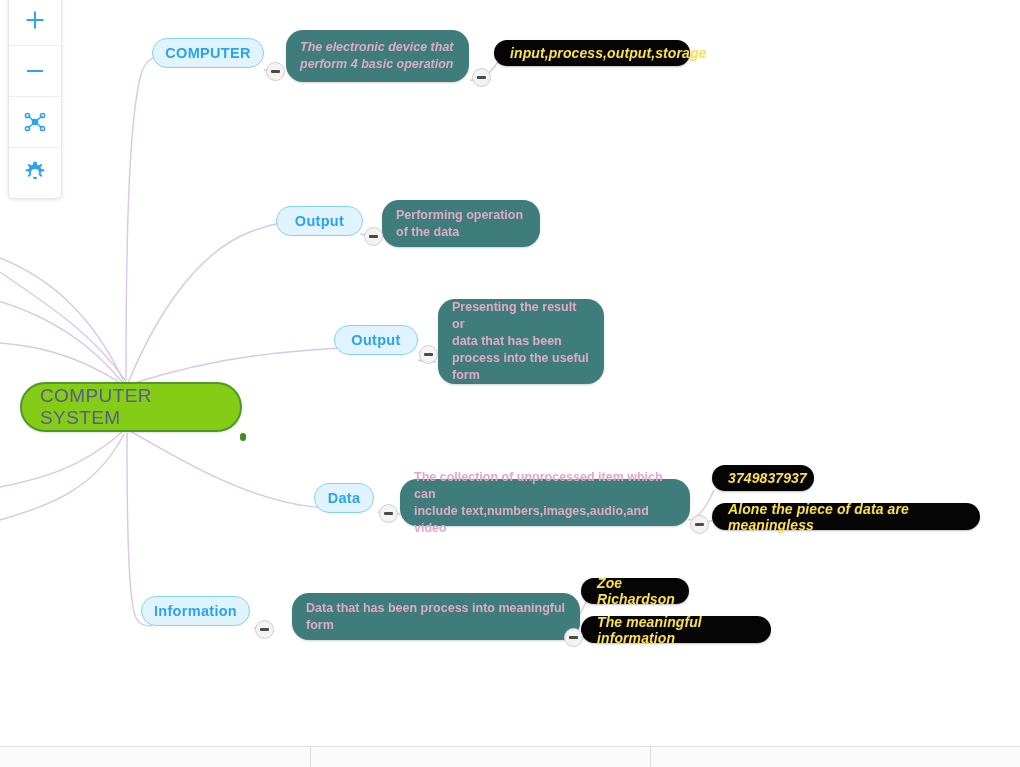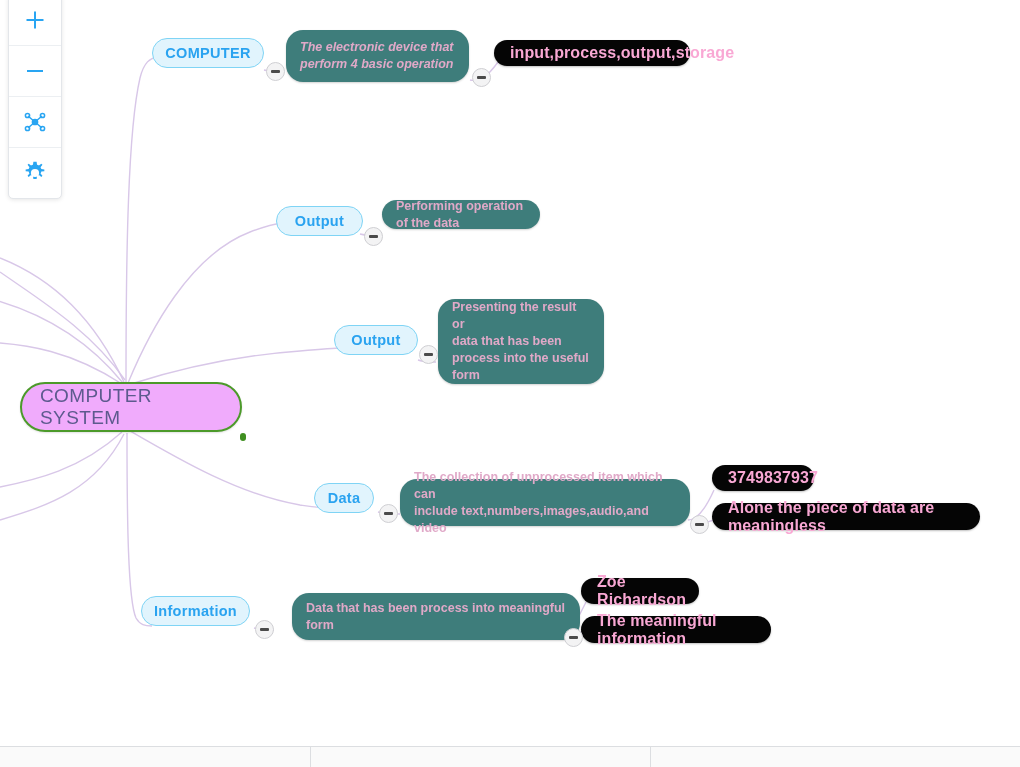--- a/index.html
+++ b/index.html
@@ -54,21 +54,21 @@
     position: absolute;
     box-sizing: border-box;
     display: flex;
     align-items: center;
     white-space: pre-line;
     z-index: 20;
   }
 
   
   .node-root {
-    background: #f0abfc;
+    background: #84cc16;
     border: 2.5px solid #4c9a2a;
     border-radius: 26px;
     color: #5d5a8e;
     font-size: 19px;
     letter-spacing: 0.4px;
     padding: 12px 18px;
     justify-content: center;
     box-shadow: 0 1px 2px rgba(0,0,0,0.12);
   }
 
@@ -94,27 +94,28 @@
     font-weight: bold;
     line-height: 17px;
     padding: 6px 14px;
     box-shadow: 0 1px 2px rgba(0,0,0,0.18);
   }
 
   
   .node-note {
     background: #050505;
     border-radius: 15px;
-    color: #f9a8d4;
-    font-size: 16px;
+    color: #fde047;
+    font-size: 14px;
     font-weight: bold;
     letter-spacing: 0.1px;
     padding: 0 16px;
     align-items: center;
     box-shadow: 0 1px 2px rgba(0,0,0,0.25);
+    font-style: italic;
   }
 
   
   .toggle {
     position: absolute;
     width: 17px;
     height: 17px;
     border-radius: 50%;
     background: #f3f3f4;
     border: 1px solid #cfcfd3;
@@ -249,21 +250,21 @@
 
   <div class="node node-topic" style="left:152px; top:38px; width:112px; height:30px;">COMPUTER</div>
   <div class="toggle" style="left:266px; top:62px;"></div>
   <div class="node node-desc" style="left:286px; top:30px; width:183px; height:52px;font-style:italic;">The electronic device that
 perform 4 basic operation</div>
   <div class="toggle" style="left:472px; top:68px;"></div>
   <div class="node node-note" style="left:494px; top:40px; width:196px; height:26px;">input,process,output,storage</div>
 
   <div class="node node-topic" style="left:276px; top:206px; width:87px; height:30px;">Output</div>
   <div class="toggle" style="left:364px; top:227px;"></div>
-  <div class="node node-desc" style="left:382px; top:200px; width:158px; height:29px;">Performing operation
+  <div class="node node-desc" style="left:382px; top:200px; width:158px; height:47px;">Performing operation
 of the data</div>
 
   <div class="node node-topic" style="left:334px; top:325px; width:84px; height:30px;">Output</div>
   <div class="toggle" style="left:419px; top:345px;"></div>
   <div class="node node-desc" style="left:438px; top:299px; width:166px; height:85px;">Presenting the result or
 data that has been
 process into the useful
 form</div>
 
   <div class="node node-topic" style="left:314px; top:483px; width:60px; height:30px;">Data</div>
@@ -272,21 +273,21 @@
 include text,numbers,images,audio,and video</div>
   <div class="toggle" style="left:690px; top:515px;"></div>
   <div class="node node-note" style="left:712px; top:465px; width:102px; height:26px;">3749837937</div>
   <div class="node node-topic" style="left:141px; top:596px; width:109px; height:30px;">Information</div>
 
   <div class="node node-note" style="left:712px; top:503px; width:268px; height:27px;">Alone the piece of data are meaningless</div>
   <div class="toggle" style="left:255px; top:620px;"></div>
   <div class="node node-desc" style="left:274px; top:593px; width:288px; height:47px;margin-left:18px;">Data that has been process into meaningful
 form</div>
   <div class="toggle" style="left:564px; top:628px;"></div>
-  <div class="node node-note" style="left:581px; top:578px; width:118px; height:26px;">Zoe Richardson</div>
+  <div class="node node-note" style="left:581px; top:578px; width:108px; height:26px;">Zoe Richardson</div>
   <div class="node node-note" style="left:581px; top:616px; width:190px; height:27px;">The meaningful information</div>
 
   <div id="bottom-bar">
     <div class="bb-div" style="left:310px;"></div>
     <div class="bb-div" style="left:650px;"></div>
   </div>
 
 </div>
 
 </body></html>

